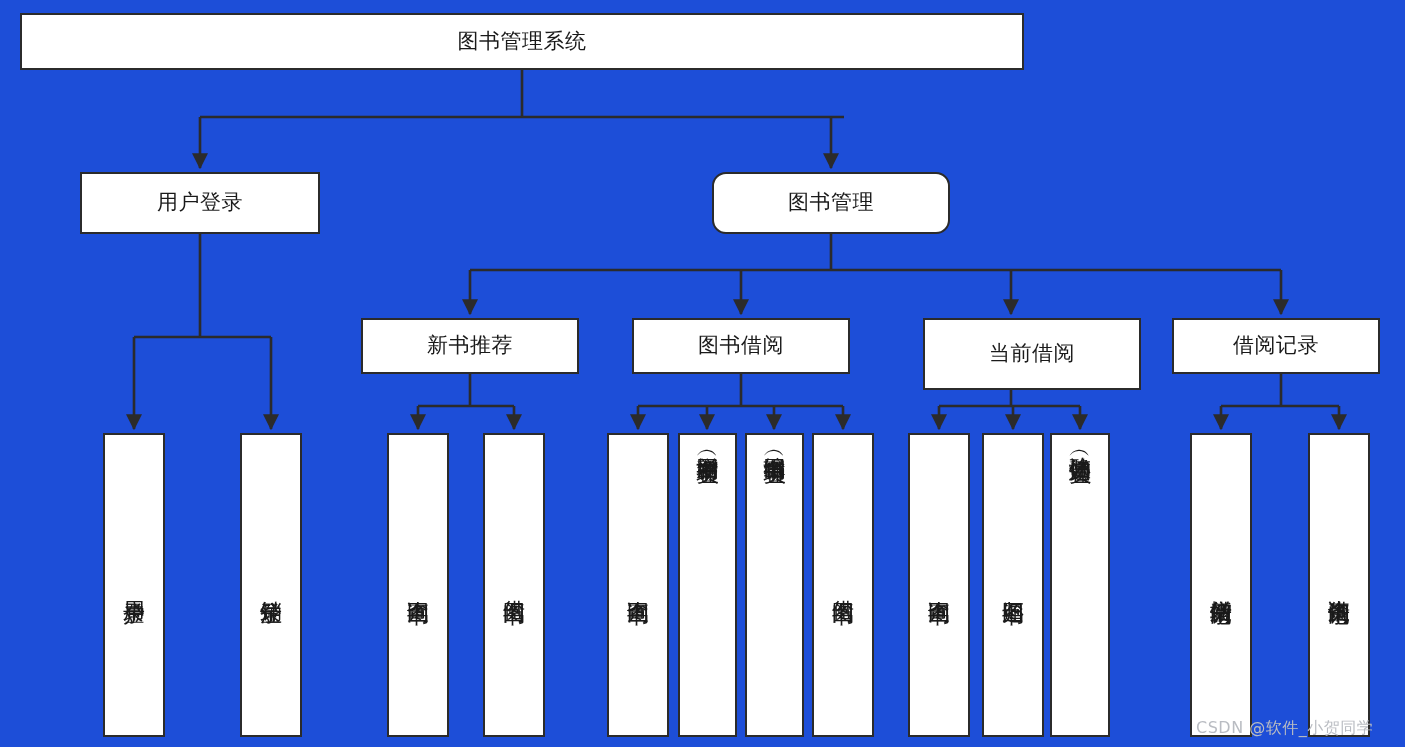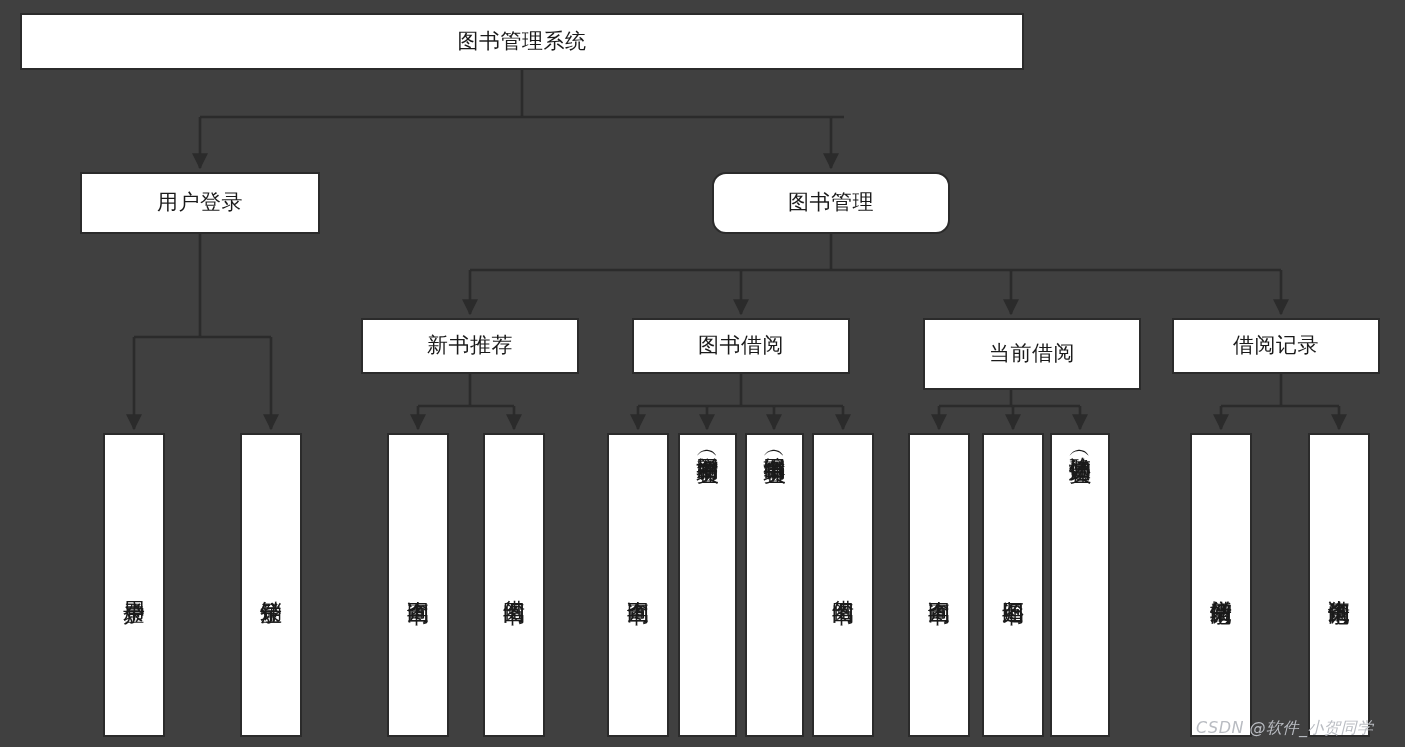--- a/index.html
+++ b/index.html
@@ -7,21 +7,21 @@
     padding: 0;
     background: #ffffff;
   }
   body {
     font-family: "DejaVu Sans", "Liberation Sans", sans-serif;
   }
   #canvas {
     position: relative;
     width: 1405px;
     height: 747px;
-    background: #404040;
+    background: #1d4ed8;
     overflow: hidden;
   }
   svg.diagram {
     position: absolute;
     left: 0;
     top: 0;
     width: 1405px;
     height: 747px;
   }
   .node-box {
@@ -58,21 +58,20 @@
     align-items: center;
     padding-top: 0;
   }
   .watermark {
     position: absolute;
     font-size: 16px;
     color: #b9bcc2;
     white-space: nowrap;
     letter-spacing: 0.5px;
     pointer-events: none;
-    font-style: italic;
   }
 </style>
 </head>
 <body>
 
 <div id="canvas">
 
   <svg class="diagram" viewBox="0 0 1405 747" xmlns="http://www.w3.org/2000/svg">
     <defs>
       <marker id="arrow" viewBox="0 0 10 10" refX="9.2" refY="5" markerWidth="6.2" markerHeight="6.2" orient="auto-start-reverse">

